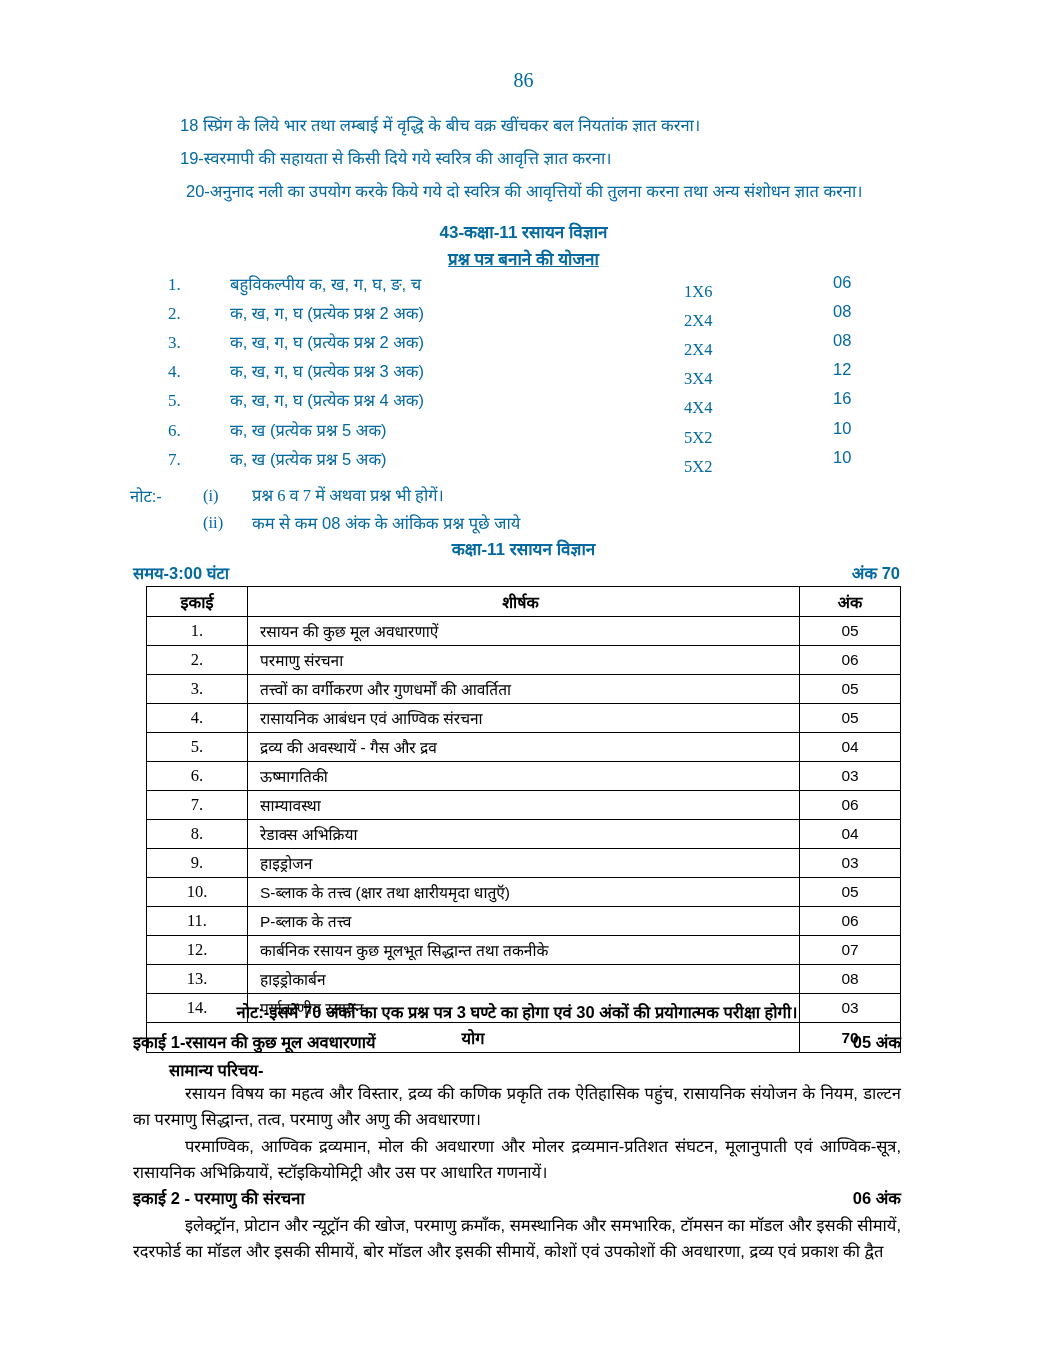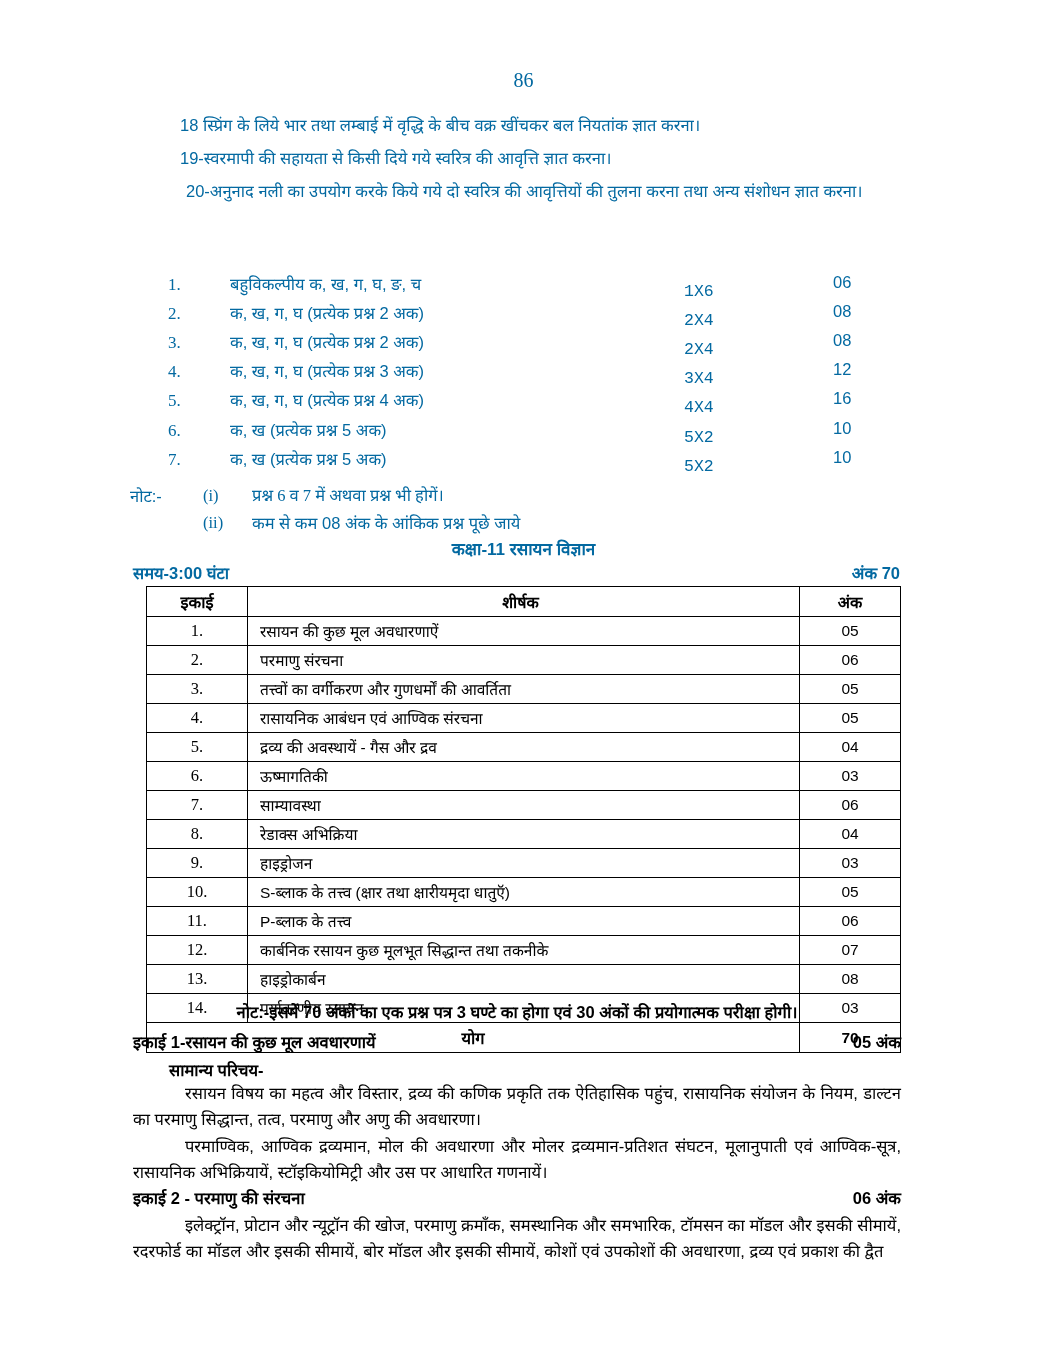--- a/index.html
+++ b/index.html
@@ -64,21 +64,21 @@
     font-size: 17px;
     font-family: "Liberation Serif", "DejaVu Serif", serif;
   }
   .scheme-desc {
     left: 230px;
     font-size: 16.5px;
   }
   .scheme-mult {
     left: 684px;
     font-size: 16.5px;
-    font-family: Liberation Mono, monospace;
+    font-family: Liberation Serif, serif;
   }
   .scheme-marks {
     left: 833px;
     font-size: 16.5px;
     font-family: "Liberation Sans", "DejaVu Sans", sans-serif;
   }
 
   
   .note-label { left: 130px; font-size: 16.5px; }
   .note-roman { left: 203px; font-size: 16.5px;
@@ -166,20 +166,22 @@
 <body>
 
 <div class="page">
 
   <div class="t" id="page-number">86</div>
 
   <div class="t prac dev" style="left:180px; top:115px;">18 स्प्रिंग के लिये भार तथा लम्बाई में वृद्धि के बीच वक्र खींचकर बल नियतांक ज्ञात करना।</div>
   <div class="t prac dev" style="left:180px; top:148px;">19-स्वरमापी की सहायता से किसी दिये गये स्वरित्र की आवृत्ति ज्ञात करना।</div>
   <div class="t prac dev" style="left:186px; top:181px;">20-अनुनाद नली का उपयोग करके किये गये दो स्वरित्र की आवृत्तियों की तुलना करना तथा अन्य संशोधन ज्ञात करना।</div>
 
+  <div class="t heading-center dev" style="top:222px;">43-कक्षा-11 रसायन विज्ञान</div>
+  <div class="t heading-center dev ul" style="top:249px;">प्रश्न पत्र बनाने की योजना</div>
 
   <div class="t scheme-num" style="top:274px;">1.</div>
   <div class="t scheme-desc dev" style="top:274px;">बहुविकल्पीय क, ख, ग, घ, ङ, च</div>
   <div class="t scheme-mult" style="top:282px;">1X6</div>
   <div class="t scheme-marks" style="top:272px;">06</div>
 
   <div class="t scheme-num" style="top:303px;">2.</div>
   <div class="t scheme-desc dev" style="top:303px;">क, ख, ग, घ (प्रत्येक प्रश्न 2 अक)</div>
   <div class="t scheme-mult" style="top:311px;">2X4</div>
   <div class="t scheme-marks" style="top:301px;">08</div>

